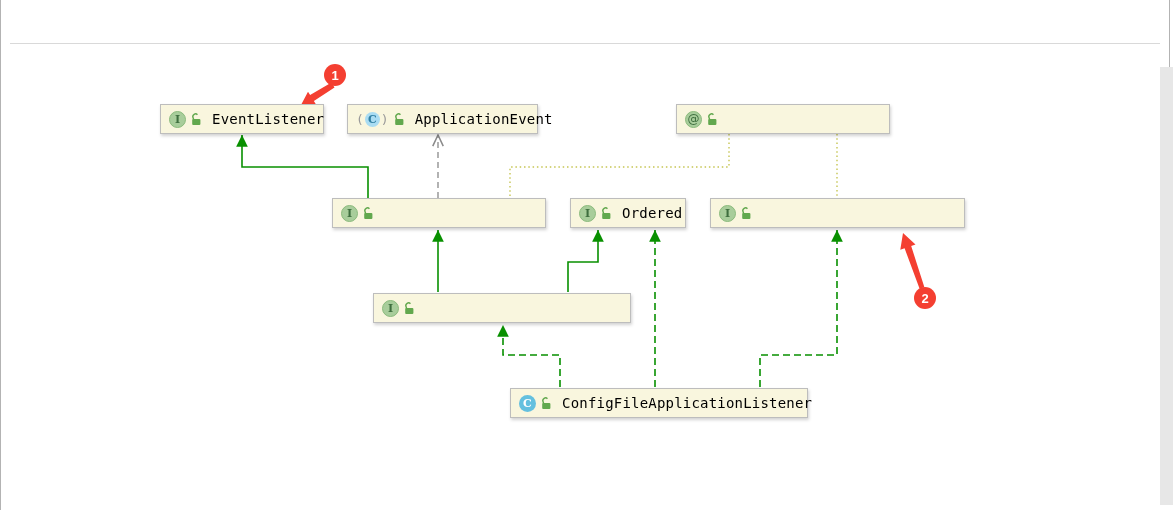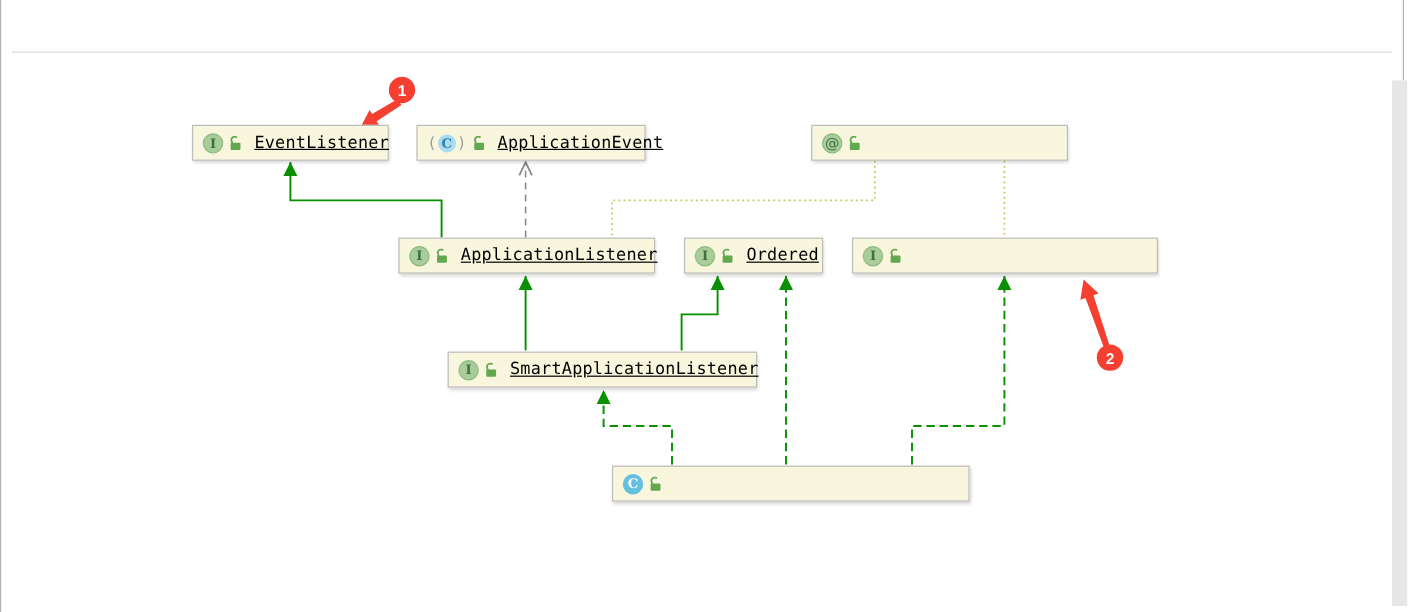--- a/index.html
+++ b/index.html
@@ -35,21 +35,21 @@
   .tri-fill{fill:var(--edge_green);}
   .open-head{fill:none;stroke:var(--edge_gray);stroke-width:1.3;}
   .red-arrow{fill:var(--red);}
   .node{
     position:absolute;height:30px;box-sizing:border-box;
     background:var(--node_fill);border:1px solid var(--node_border);
     box-shadow:1px 2px 3px rgba(0,0,0,0.18);
     display:flex;align-items:center;padding:0 8px;
     font-size:14px;color:#000;white-space:nowrap;cursor:default;
   }
-  .node .label{margin-left:9px;letter-spacing:0.2px;text-decoration:underline;}
+  .node .label{margin-left:9px;letter-spacing:0.2px;}
   .icon{display:flex;align-items:center;}
   .icon-circle{
     width:17px;height:17px;border-radius:50%;
     display:flex;align-items:center;justify-content:center;
     font-family:"DejaVu Serif","Liberation Serif",serif;
     font-size:11px;font-weight:bold;line-height:1;
   }
   .kind-interface .icon-circle,.kind-annotation .icon-circle{
     background:var(--icon_green_bg);border:1px solid var(--icon_green_border);
     color:var(--icon_green_letter);box-sizing:border-box;
@@ -139,21 +139,20 @@
   </div>
 
   <div class="node" style="left:332px;top:198px;width:214px;">
     <span class="icon kind-interface">
         <span class="icon-circle">I</span>
       </span>
     <svg class="lock" width="13" height="13" viewBox="0 0 13 13">
         <path d="M3.2,6.2 V4.1 a2.7,2.7 0 0 1 5.1,-1.2" fill="none" stroke="var(--lock_green)" stroke-width="1.5" transform="rotate(-18 4 5)"></path>
         <rect x="2.2" y="6" width="8.2" height="6" rx="1" fill="var(--lock_green)"></rect>
       </svg>
-    <span class="label">ApplicationListener</span>
   </div>
 
   <div class="node" style="left:570px;top:198px;width:116px;">
     <span class="icon kind-interface">
         <span class="icon-circle">I</span>
       </span>
     <svg class="lock" width="13" height="13" viewBox="0 0 13 13">
         <path d="M3.2,6.2 V4.1 a2.7,2.7 0 0 1 5.1,-1.2" fill="none" stroke="var(--lock_green)" stroke-width="1.5" transform="rotate(-18 4 5)"></path>
         <rect x="2.2" y="6" width="8.2" height="6" rx="1" fill="var(--lock_green)"></rect>
       </svg>
@@ -171,29 +170,29 @@
   </div>
 
   <div class="node" style="left:373px;top:293px;width:258px;">
     <span class="icon kind-interface">
         <span class="icon-circle">I</span>
       </span>
     <svg class="lock" width="13" height="13" viewBox="0 0 13 13">
         <path d="M3.2,6.2 V4.1 a2.7,2.7 0 0 1 5.1,-1.2" fill="none" stroke="var(--lock_green)" stroke-width="1.5" transform="rotate(-18 4 5)"></path>
         <rect x="2.2" y="6" width="8.2" height="6" rx="1" fill="var(--lock_green)"></rect>
       </svg>
-    <span class="label">SmartApplicationListener</span>
   </div>
 
   <div class="node" style="left:510px;top:388px;width:298px;">
     <span class="icon kind-class">
         <span class="icon-circle">C</span>
       </span>
     <svg class="lock" width="13" height="13" viewBox="0 0 13 13">
         <path d="M3.2,6.2 V4.1 a2.7,2.7 0 0 1 5.1,-1.2" fill="none" stroke="var(--lock_green)" stroke-width="1.5" transform="rotate(-18 4 5)"></path>
         <rect x="2.2" y="6" width="8.2" height="6" rx="1" fill="var(--lock_green)"></rect>
       </svg>
+    <span class="label">ConfigFileApplicationListener</span>
   </div>
 
   <div class="badge" style="left:324px;top:64px;">1</div>
   <div class="badge" style="left:914px;top:287px;">2</div>
 
 </div>
 
 </body></html>

